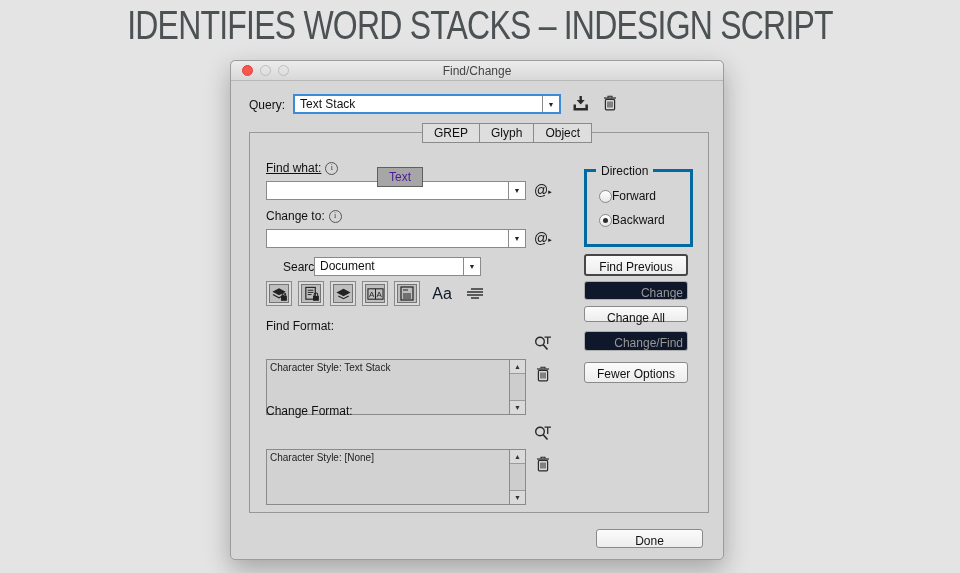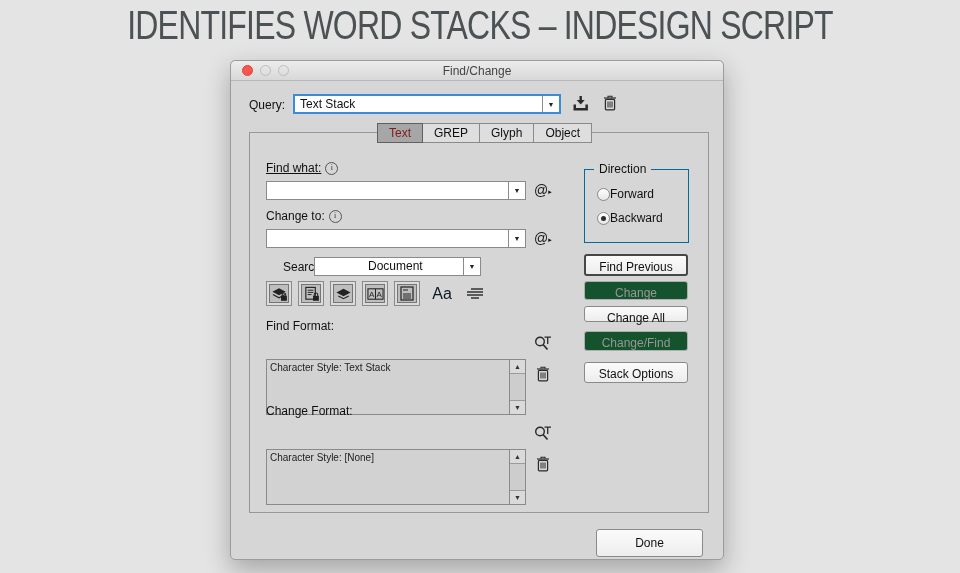--- a/index.html
+++ b/index.html
@@ -29,21 +29,21 @@
               justify-content:center;font-size:7px;color:#222;background:#fff;}
   .query-combo{left:62px;top:33px;width:268px;height:20px;border:2px solid #3c8bd8;}
   .q-label{left:18px;top:37px;}
   .icon-btn{position:absolute;background:none;border:none;padding:0;cursor:default;}
   
   .main-group{position:absolute;left:18px;top:71px;width:458px;height:379px;border:1px solid #979797;}
   .tabs{position:absolute;left:146px;top:62px;height:20px;display:flex;z-index:2;}
   .tab{box-sizing:border-box;height:20px;line-height:18px;padding:0 11px;background:#dedede;
        border:1px solid #8a8a8a;margin-left:-1px;font-size:12px;color:#101010;}
   .tab:first-child{margin-left:0;}
-  .tab.selected{background:#a6a6a6;border-color:#606060;color:#7f1d1d;position:relative;z-index:3;}
+  .tab.selected{background:#a6a6a6;border-color:#606060;color:#4c1d95;position:relative;z-index:3;margin-top:44px;}
   .info{display:inline-block;width:11px;height:11px;border:1px solid #555;border-radius:50%;
         font-size:8px;line-height:10px;text-align:center;color:#333;vertical-align:2px;margin-left:4px;
         font-family:"Liberation Serif",serif;}
   .at-menu{position:absolute;font-size:14px;color:#151515;}
   .at-menu .fly{font-size:7px;vertical-align:1px;color:#151515;}
   
   .opt-btn{position:absolute;top:220px;width:26px;height:25px;box-sizing:border-box;background:#dcdcdc;
            border:1px solid #8a8a8a;padding:2px;}
   .opt-inner{width:100%;height:100%;box-sizing:border-box;background:#bebebe;border:1px solid #757575;
              display:flex;align-items:center;justify-content:center;}
@@ -52,32 +52,32 @@
   
   .format-box{position:absolute;left:35px;width:260px;height:56px;box-sizing:border-box;
               background:#d2d2d2;border:1px solid #8a8a8a;margin-top:28px;}
   .format-text{position:absolute;left:3px;top:2px;right:18px;font-size:10px;color:#222;}
   .vscroll{position:absolute;top:0;right:0;bottom:0;width:15px;border-left:1px solid #8a8a8a;background:#cdcdcd;}
   .sb{position:absolute;left:0;width:100%;height:13px;background:#dadada;text-align:center;
       font-size:7px;line-height:13px;color:#333;}
   .sb.up{top:0;border-bottom:1px solid #9b9b9b;}
   .sb.down{bottom:0;border-top:1px solid #9b9b9b;}
   
-  .dir-group{position:absolute;left:353px;top:108px;width:103px;height:72px;border:1px solid #0369a1;}
+  .dir-group{position:absolute;left:353px;top:108px;width:103px;height:72px;border:3px solid #0369a1;}
   .dir-legend{position:absolute;top:-8px;left:9px;background:#d6d6d6;padding:0 5px;font-size:12px;}
   .radio-row{position:absolute;left:12px;display:flex;align-items:center;font-size:12px;}
   .radio{width:13px;height:13px;border-radius:50%;background:linear-gradient(#fff,#e6e6e6);
          border:1px solid #8a8a8a;box-sizing:border-box;position:relative;flex:0 0 13px;}
   .radio.on::after{content:"";position:absolute;left:3px;top:3px;width:5px;height:5px;border-radius:50%;background:#2d2d2d;}
   
   .mac-btn{position:absolute;left:353px;width:104px;box-sizing:border-box;
            background:linear-gradient(#fbfbfb,#ededed);border:1px solid #8a8a8a;border-radius:3px;
            font-size:12px;color:#101010;font-family:inherit;padding:4px;text-align:center;}
   .mac-btn.default{border:2px solid #474747;}
-  .mac-btn.disabled{background:#14532d;border:1px solid #aeaeae;color:#979797;}
+  .mac-btn.disabled{background:#0f172a;border:1px solid #aeaeae;color:#979797;text-align:right;}
   svg{display:block;}
 </style>
 </head>
 <body>
 
 <h1 class="heading">IDENTIFIES WORD STACKS – INDESIGN SCRIPT</h1>
 
 <div class="dialog">
 
   <div class="titlebar">
@@ -124,21 +124,21 @@
   <span class="at-menu" style="left:303px;top:121px;"><span>@</span><span class="fly">▸</span></span>
 
   <span class="lbl" style="left:35px;top:148px;"><span>Change to:</span><span class="info">i</span></span>
   <div class="combo" style="left:35px;top:168px;width:260px;height:19px;">
     <span class="val"></span>
     <span class="arr">▼</span>
   </div>
   <span class="at-menu" style="left:303px;top:169px;"><span>@</span><span class="fly">▸</span></span>
 
   <span class="lbl" style="left:44px;top:199px;margin-left:8px;">Search:</span>
-  <div class="combo" style="left:83px;top:196px;width:167px;height:19px;padding-left:48px;">
+  <div class="combo" style="left:83px;top:196px;width:167px;height:19px;">
     <span class="val">Document</span>
     <span class="arr">▼</span>
   </div>
 
   <div class="opt-btn" style="left:35px;">
     <div class="opt-inner">
       <svg width="17" height="16" viewBox="0 0 18 16">
         <path d="M1.5 5.5 L8.5 1.8 L15.5 5.5 L8.5 9.2 Z" fill="#222"></path>
         <path d="M2 8.5 L8.5 12 L15 8.5" fill="none" stroke="#222" stroke-width="1.2"></path>
         <path d="M11.8 10.2 v-1.4 a1.9 1.9 0 0 1 3.8 0 v1.4" fill="none" stroke="#222" stroke-width="1.1"></path>
@@ -249,16 +249,16 @@
     <div class="radio-row" style="top:41px;">
       <span class="radio on"></span>
       <span>Backward</span>
     </div>
   </div>
 
   <button class="mac-btn default" style="top:193px;height:22px;">Find Previous</button>
   <button class="mac-btn disabled" disabled="" style="top:220px;height:19px;">Change</button>
   <button class="mac-btn" style="top:245px;height:16px;">Change All</button>
   <button class="mac-btn disabled" disabled="" style="top:270px;height:20px;">Change/Find</button>
-  <button class="mac-btn" style="top:301px;height:21px;">Stack Options</button>
-
-  <button class="mac-btn" style="left:365px;top:468px;width:107px;height:28px;">Done</button>
+  <button class="mac-btn" style="top:301px;height:21px;">Fewer Options</button>
+
+  <button class="mac-btn" style="left:365px;top:468px;width:107px;height:19px;">Done</button>
 </div>
 
 </body></html>

